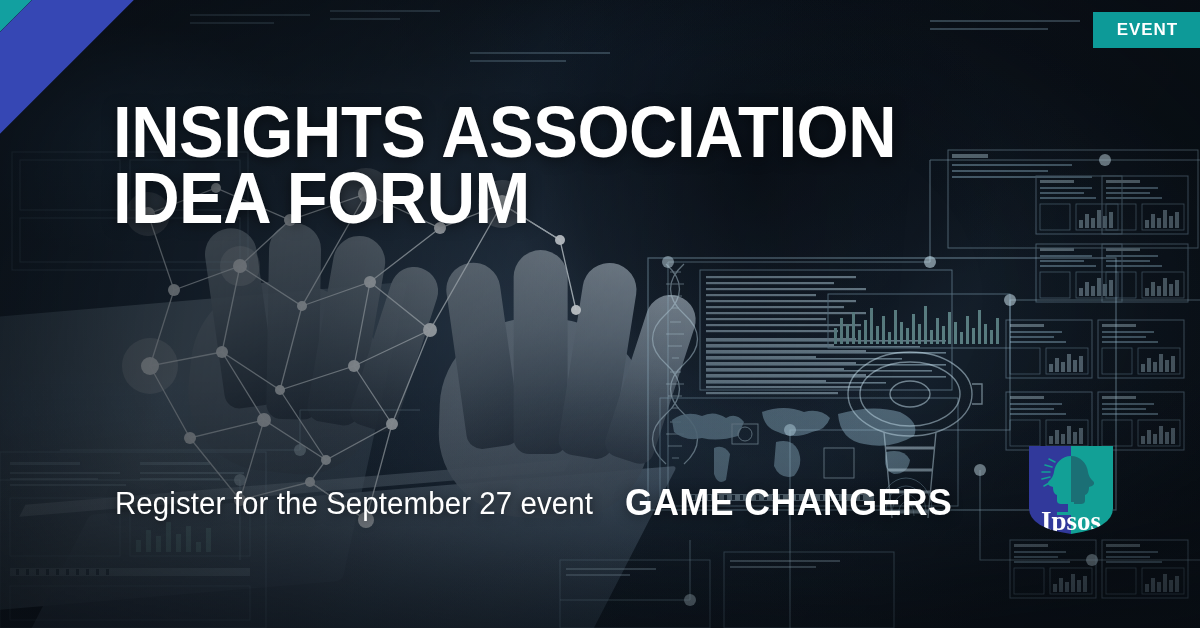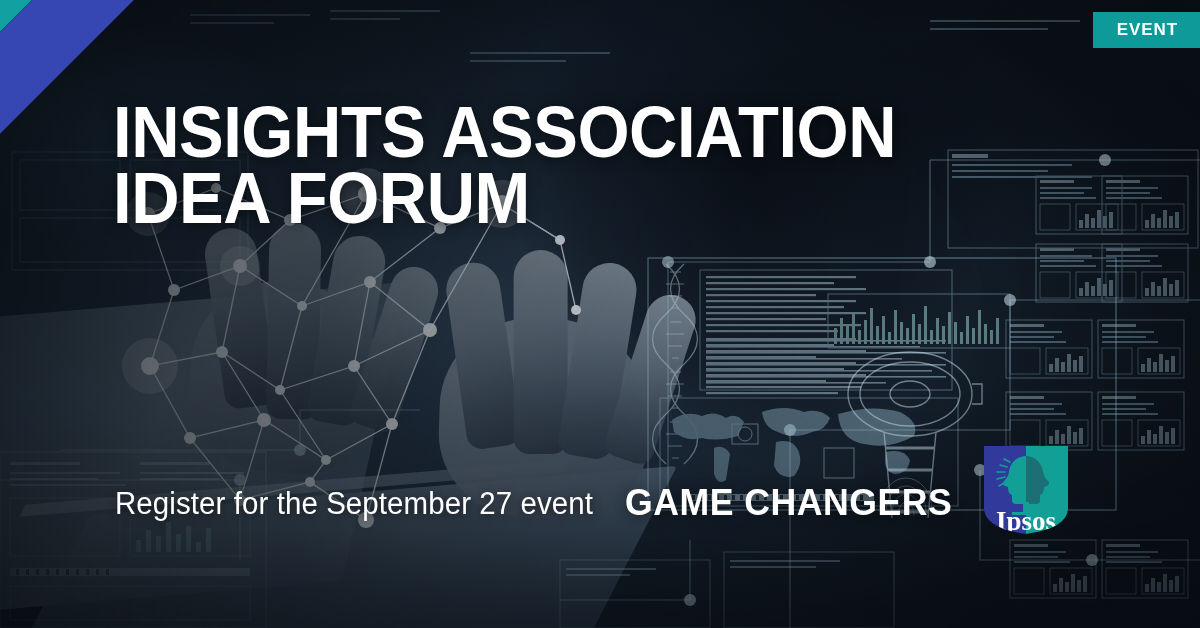--- a/index.html
+++ b/index.html
@@ -152,21 +152,21 @@
     position:absolute; left:625px; top:482px;
     color:#ffffff;
     font-family:"Liberation Sans", sans-serif;
     font-size:36px; font-weight:bold;
     letter-spacing:.5px;
     transform: scaleX(.99); transform-origin:left top;
     text-shadow: 0 2px 12px rgba(0,0,0,.5);
   }
 
   
-  .ipsos { position:absolute; left:982px; top:444px; width:88px; height:92px; }
+  .ipsos { position:absolute; left:1027px; top:444px; width:88px; height:92px; }
   .ipsos svg { width:100%; height:100%; display:block; }
 </style>
 </head>
 <body>
 
 <div class="banner">
 
   <div class="bg bg-base"></div>
   <div class="bg bg-screens"></div>
 

